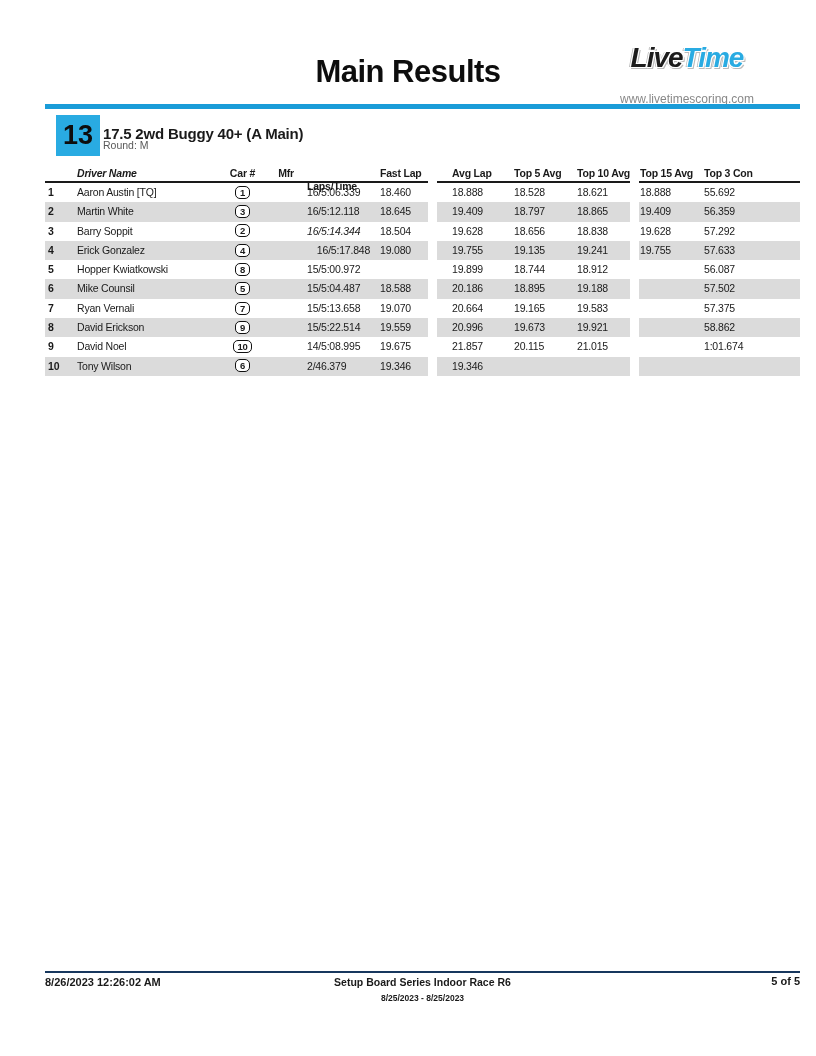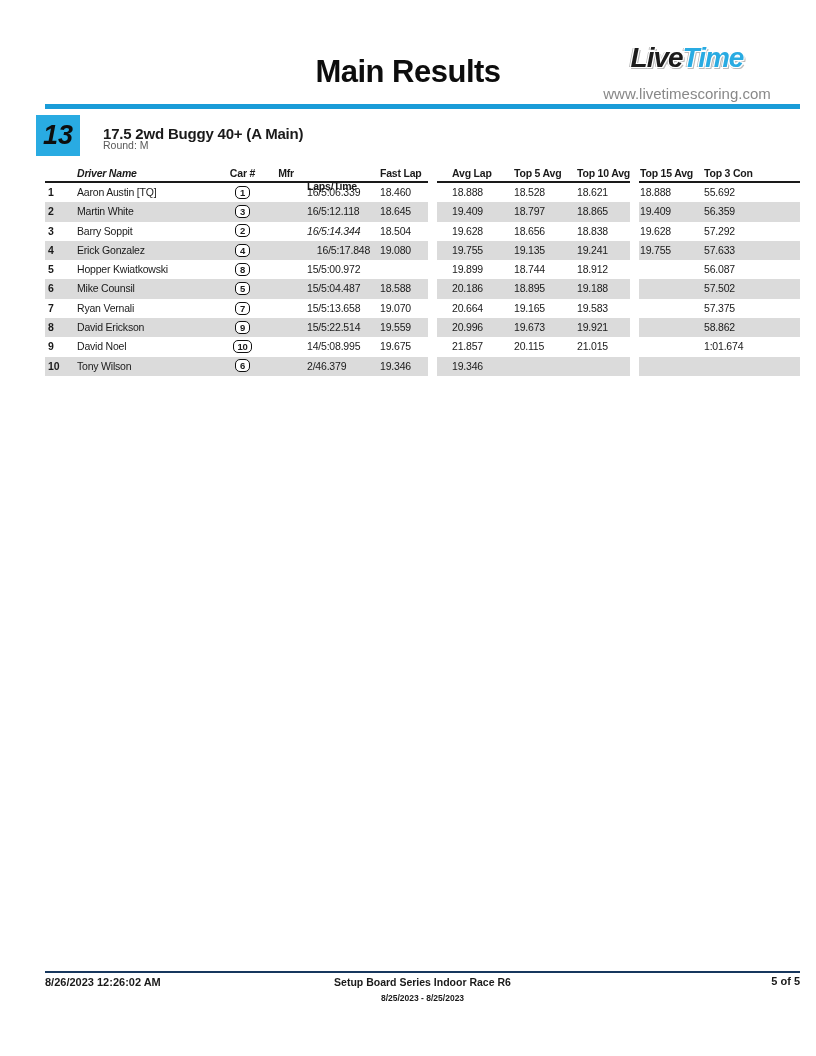--- a/index.html
+++ b/index.html
@@ -42,39 +42,38 @@
     color: #1c1c1c;
     text-shadow: -1px -1px 0 #fff, 1px -1px 0 #fff, -1px 1px 0 #fff, 1px 1px 0 #fff,
                  -2px 0 0 #bbb, 2px 2px 0 #bbb, 0 2px 0 #bbb;
   }
   .logo-time {
     color: #29ABE2;
     text-shadow: -1px -1px 0 #fff, 1px -1px 0 #fff, -1px 1px 0 #fff, 1px 1px 0 #fff,
                  -2px 0 0 #bbb, 2px 2px 0 #bbb, 0 2px 0 #bbb;
   }
   .logo-url {
-    margin-top: 13px;
-    font-size: 15px;
+    margin-top: 20px;
+    font-size: 12px;
     color: #888;
   }
   .top-rule {
     position: absolute;
     top: 104px; left: 45px;
     width: 755px; height: 5px;
   }
 
   
   .race-num {
     position: absolute;
-    top: 115px; left: 36px;
+    top: 115px; left: 56px;
     width: 44px; height: 41px;
     display: flex; align-items: center; justify-content: center;
     font-size: 27px; font-weight: bold;
     color: #0d0d0d;
-    font-style: italic;
   }
   .race-title {
     position: absolute;
     top: 125px; left: 103px;
     font-size: 15px; font-weight: bold;
     letter-spacing: -0.2px;
   }
   .race-round {
     position: absolute;
     top: 139px; left: 103px;

